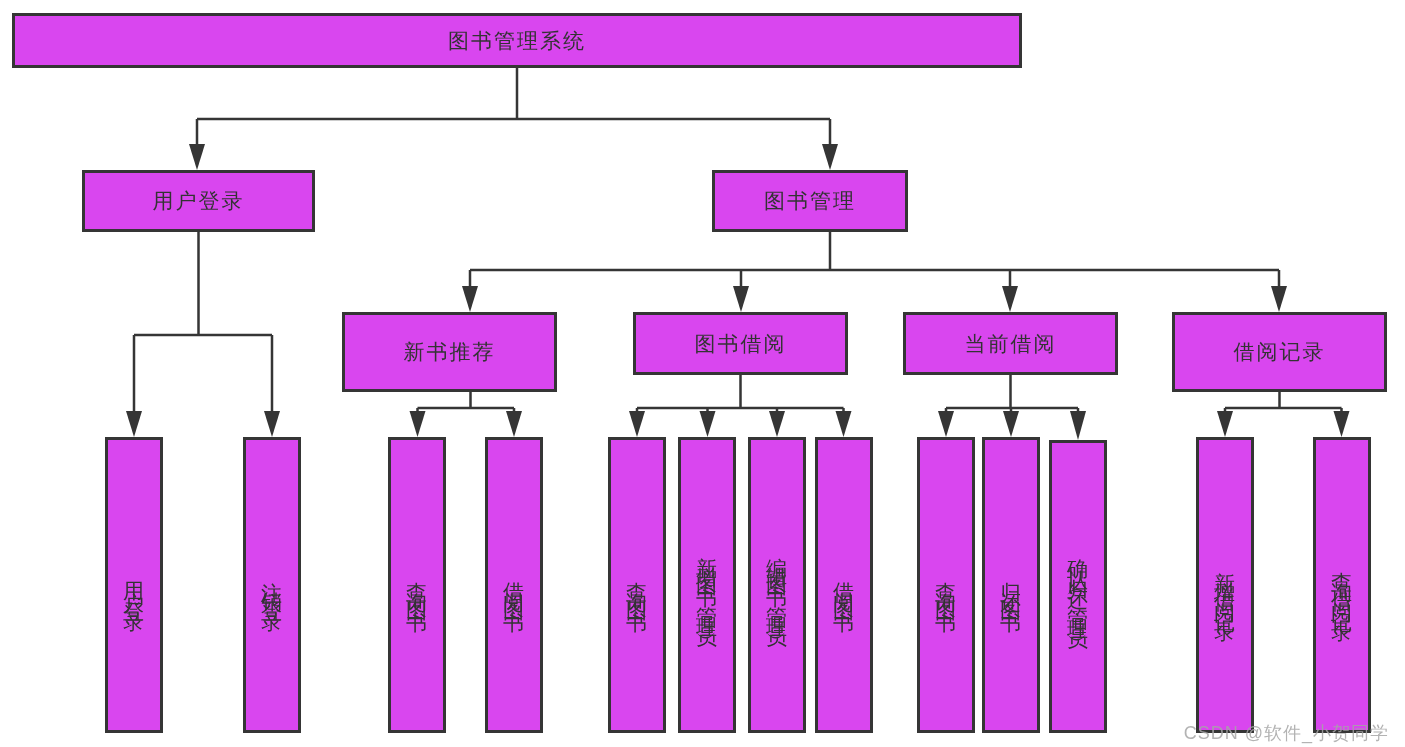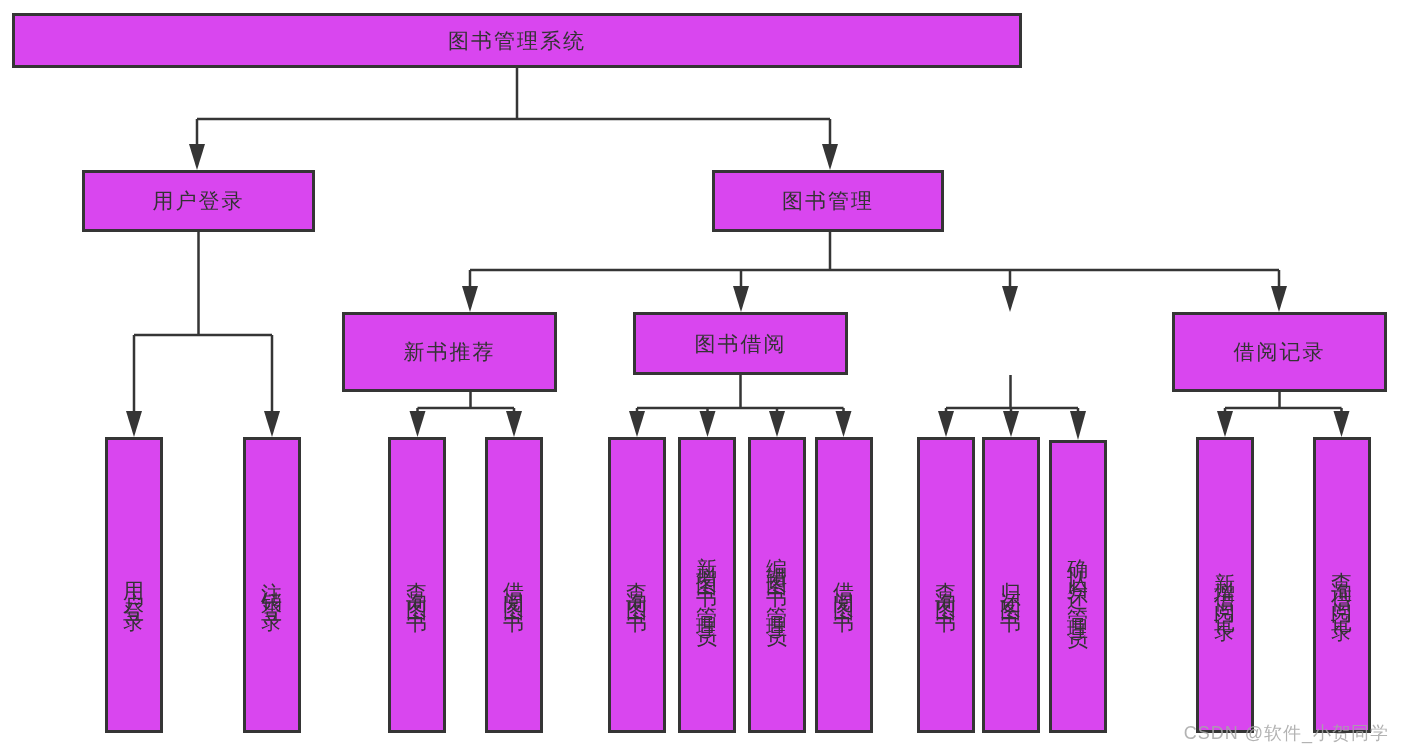--- a/index.html
+++ b/index.html
@@ -36,21 +36,21 @@
     bottom: 2px;
     font-size: 18px;
     letter-spacing: 1px;
     color: var(--watermark, #a6a6a6);
     opacity: 0.85;
     z-index: 5;
   }
   
   .n-root { left: 12px;  top: 13px;  width: 1010px; height: 55px; }
   .n-user { left: 82px;  top: 170px; width: 233px;  height: 62px; }
-  .n-mgmt { left: 712px; top: 170px; width: 232px;  height: 62px; }
+  .n-mgmt { left: 712px; top: 170px; width: 196px;  height: 62px; }
   .n-g0 { left: 342px;  top: 312px; width: 215px; height: 80px; }
   .n-g1 { left: 633px;  top: 312px; width: 215px; height: 63px; text-align: center; }
   .n-g2 { left: 903px;  top: 312px; width: 215px; height: 63px; }
   .n-g3 { left: 1172px; top: 312px; width: 215px; height: 80px; }
   .vnode { top: 437px; width: 58px; height: 296px; }
   .n-u0 { left: 105px; }  .n-u1 { left: 243px; }
   .n-g0c0 { left: 388px; } .n-g0c1 { left: 485px; }
   .n-g1c0 { left: 608px; } .n-g1c1 { left: 678px; }
   .n-g1c2 { left: 748px; } .n-g1c3 { left: 815px; }
   .n-g2c0 { left: 917px; } .n-g2c1 { left: 982px; }
@@ -105,20 +105,23 @@
   <div class="node n-mgmt">
     <span class="lbl">图书管理</span>
   </div>
 
   <div class="node n-g0">
     <span class="lbl">新书推荐</span>
   </div>
   <div class="node n-g1">
     <span class="lbl">图书借阅</span>
   </div>
+  <div class="node n-g2">
+    <span class="lbl">当前借阅</span>
+  </div>
   <div class="node n-g3">
     <span class="lbl">借阅记录</span>
   </div>
 
   <div class="node vnode n-u0">
     <span class="lbl">用户登录</span>
   </div>
   <div class="node vnode n-u1">
     <span class="lbl">注销登录</span>
   </div>

